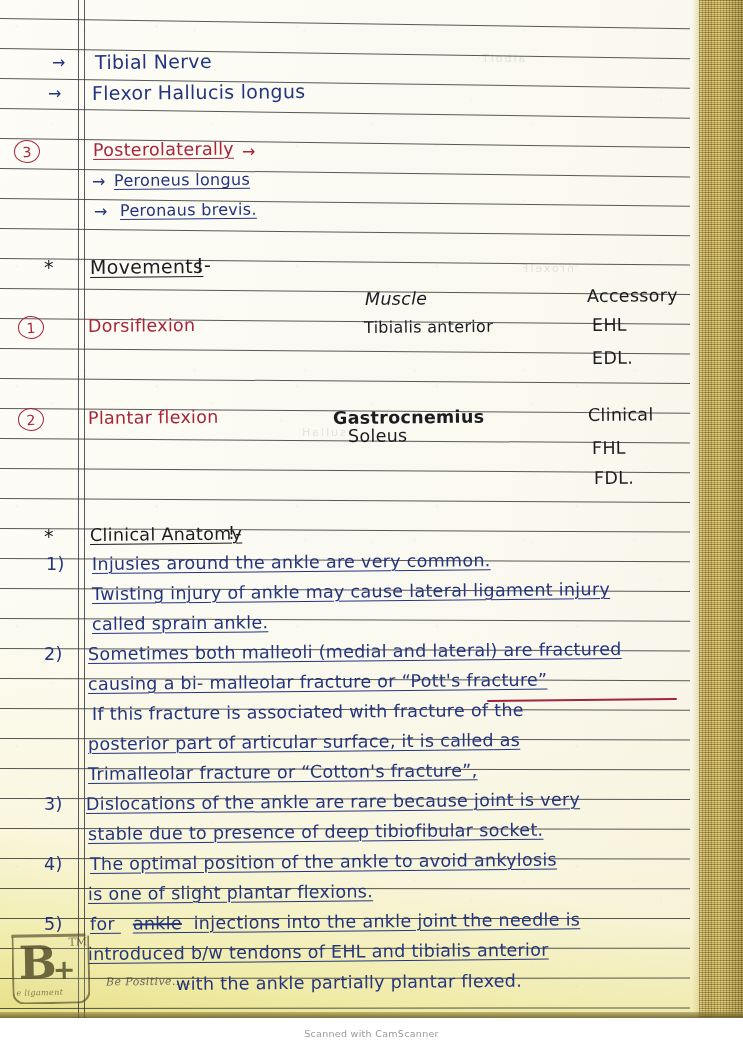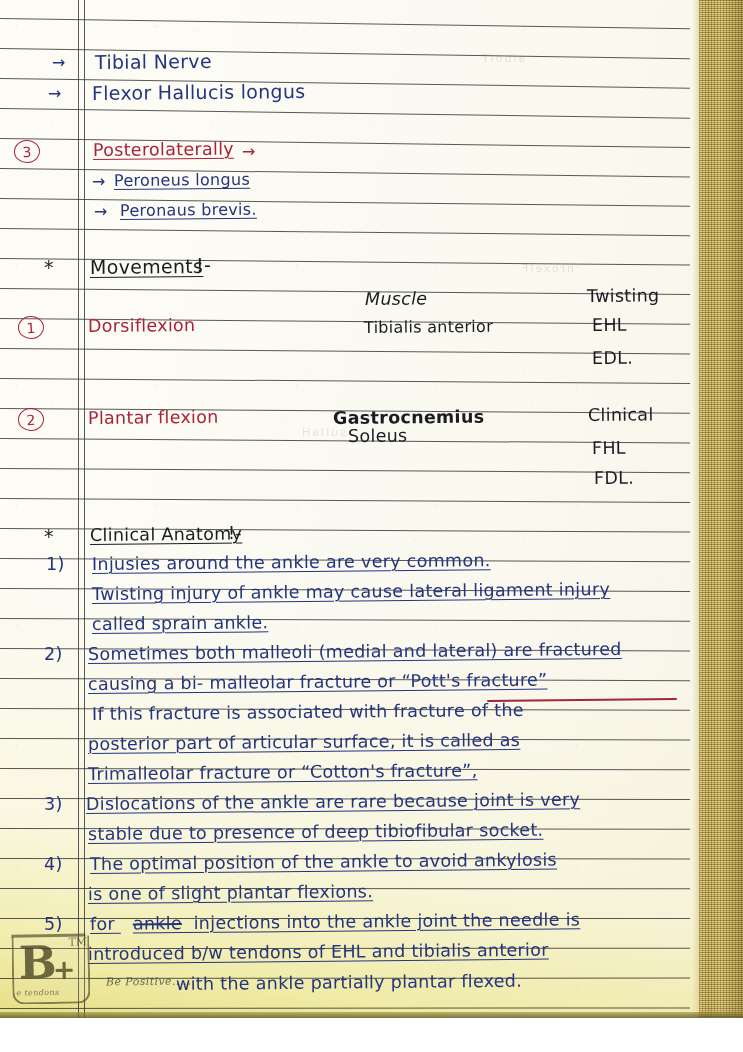--- a/index.html
+++ b/index.html
@@ -280,21 +280,21 @@
   <div class="hw ink-blue sz-md u slant" style="left:114px; top:173px;">Peroneus longus</div>
 
   <div class="hw ink-blue sz-md arrow" style="left:94px; top:204px;">→</div>
   <div class="hw ink-blue sz-md u slant" style="left:120px; top:203px;">Peronaus brevis.</div>
 
   <div class="hw ink-black star" style="left:44px; top:258px;">*</div>
   <div class="hw ink-black sz-xl u slant" style="left:90px; top:258px;">Movements</div>
   <div class="hw ink-black sz-xl" style="left:196px; top:256px;">!-</div>
 
   <div class="hw ink-black sz-lg slant" style="left:365px; top:291px;font-style:italic;">Muscle</div>
-  <div class="hw ink-black sz-lg slant" style="left:587px; top:288px;">Twisting</div>
+  <div class="hw ink-black sz-lg slant" style="left:587px; top:288px;">Accessory</div>
 
   <div class="circled" style="left:18px; top:316px;">1</div>
   <div class="hw ink-red sz-lg slant" style="left:88px; top:318px;">Dorsiflexion</div>
   <div class="hw ink-black sz-md slant" style="left:364px; top:320px;">Tibialis anterior</div>
   <div class="hw ink-black sz-lg slant" style="left:592px; top:317px;">EHL</div>
   <div class="hw ink-black sz-lg slant" style="left:592px; top:350px;">EDL.</div>
 
   <div class="circled" style="left:18px; top:408px;">2</div>
   <div class="hw ink-red sz-lg slant" style="left:88px; top:410px;">Plantar flexion</div>
   <div class="hw ink-black sz-lg slant" style="left:333px; top:410px;font-weight:bold;">Gastrocnemius</div>
@@ -333,20 +333,21 @@
     <span>for&nbsp;</span><span class="strike">ankle</span><span>&nbsp; injections   into   the   ankle joint   the   needle is</span>
   </div>
   <div class="hw ink-blue sz-lg u slant" style="left:88px; top:946px;">introduced   b/w    tendons  of    EHL   and   tibialis  anterior</div>
   <div class="hw ink-blue sz-lg slant" style="left:176px; top:976px;">with  the  ankle  partially plantar  flexed.</div>
 
   <div class="logo">
     <div class="logo-shield"></div>
     <div class="logo-b">B</div>
     <div class="logo-plus">+</div>
     <div class="logo-tm">TM</div>
-    <div class="logo-sub">e tendons</div>
+    <div class="logo-sub">e ligament</div>
   </div>
   <div class="bepositive">Be Positive.....</div>
 
   <div class="top-dark"></div>
   <div class="footer-band"></div>
+  <div class="footer-text">Scanned with CamScanner</div>
 
 </div>
 
 </body></html>

